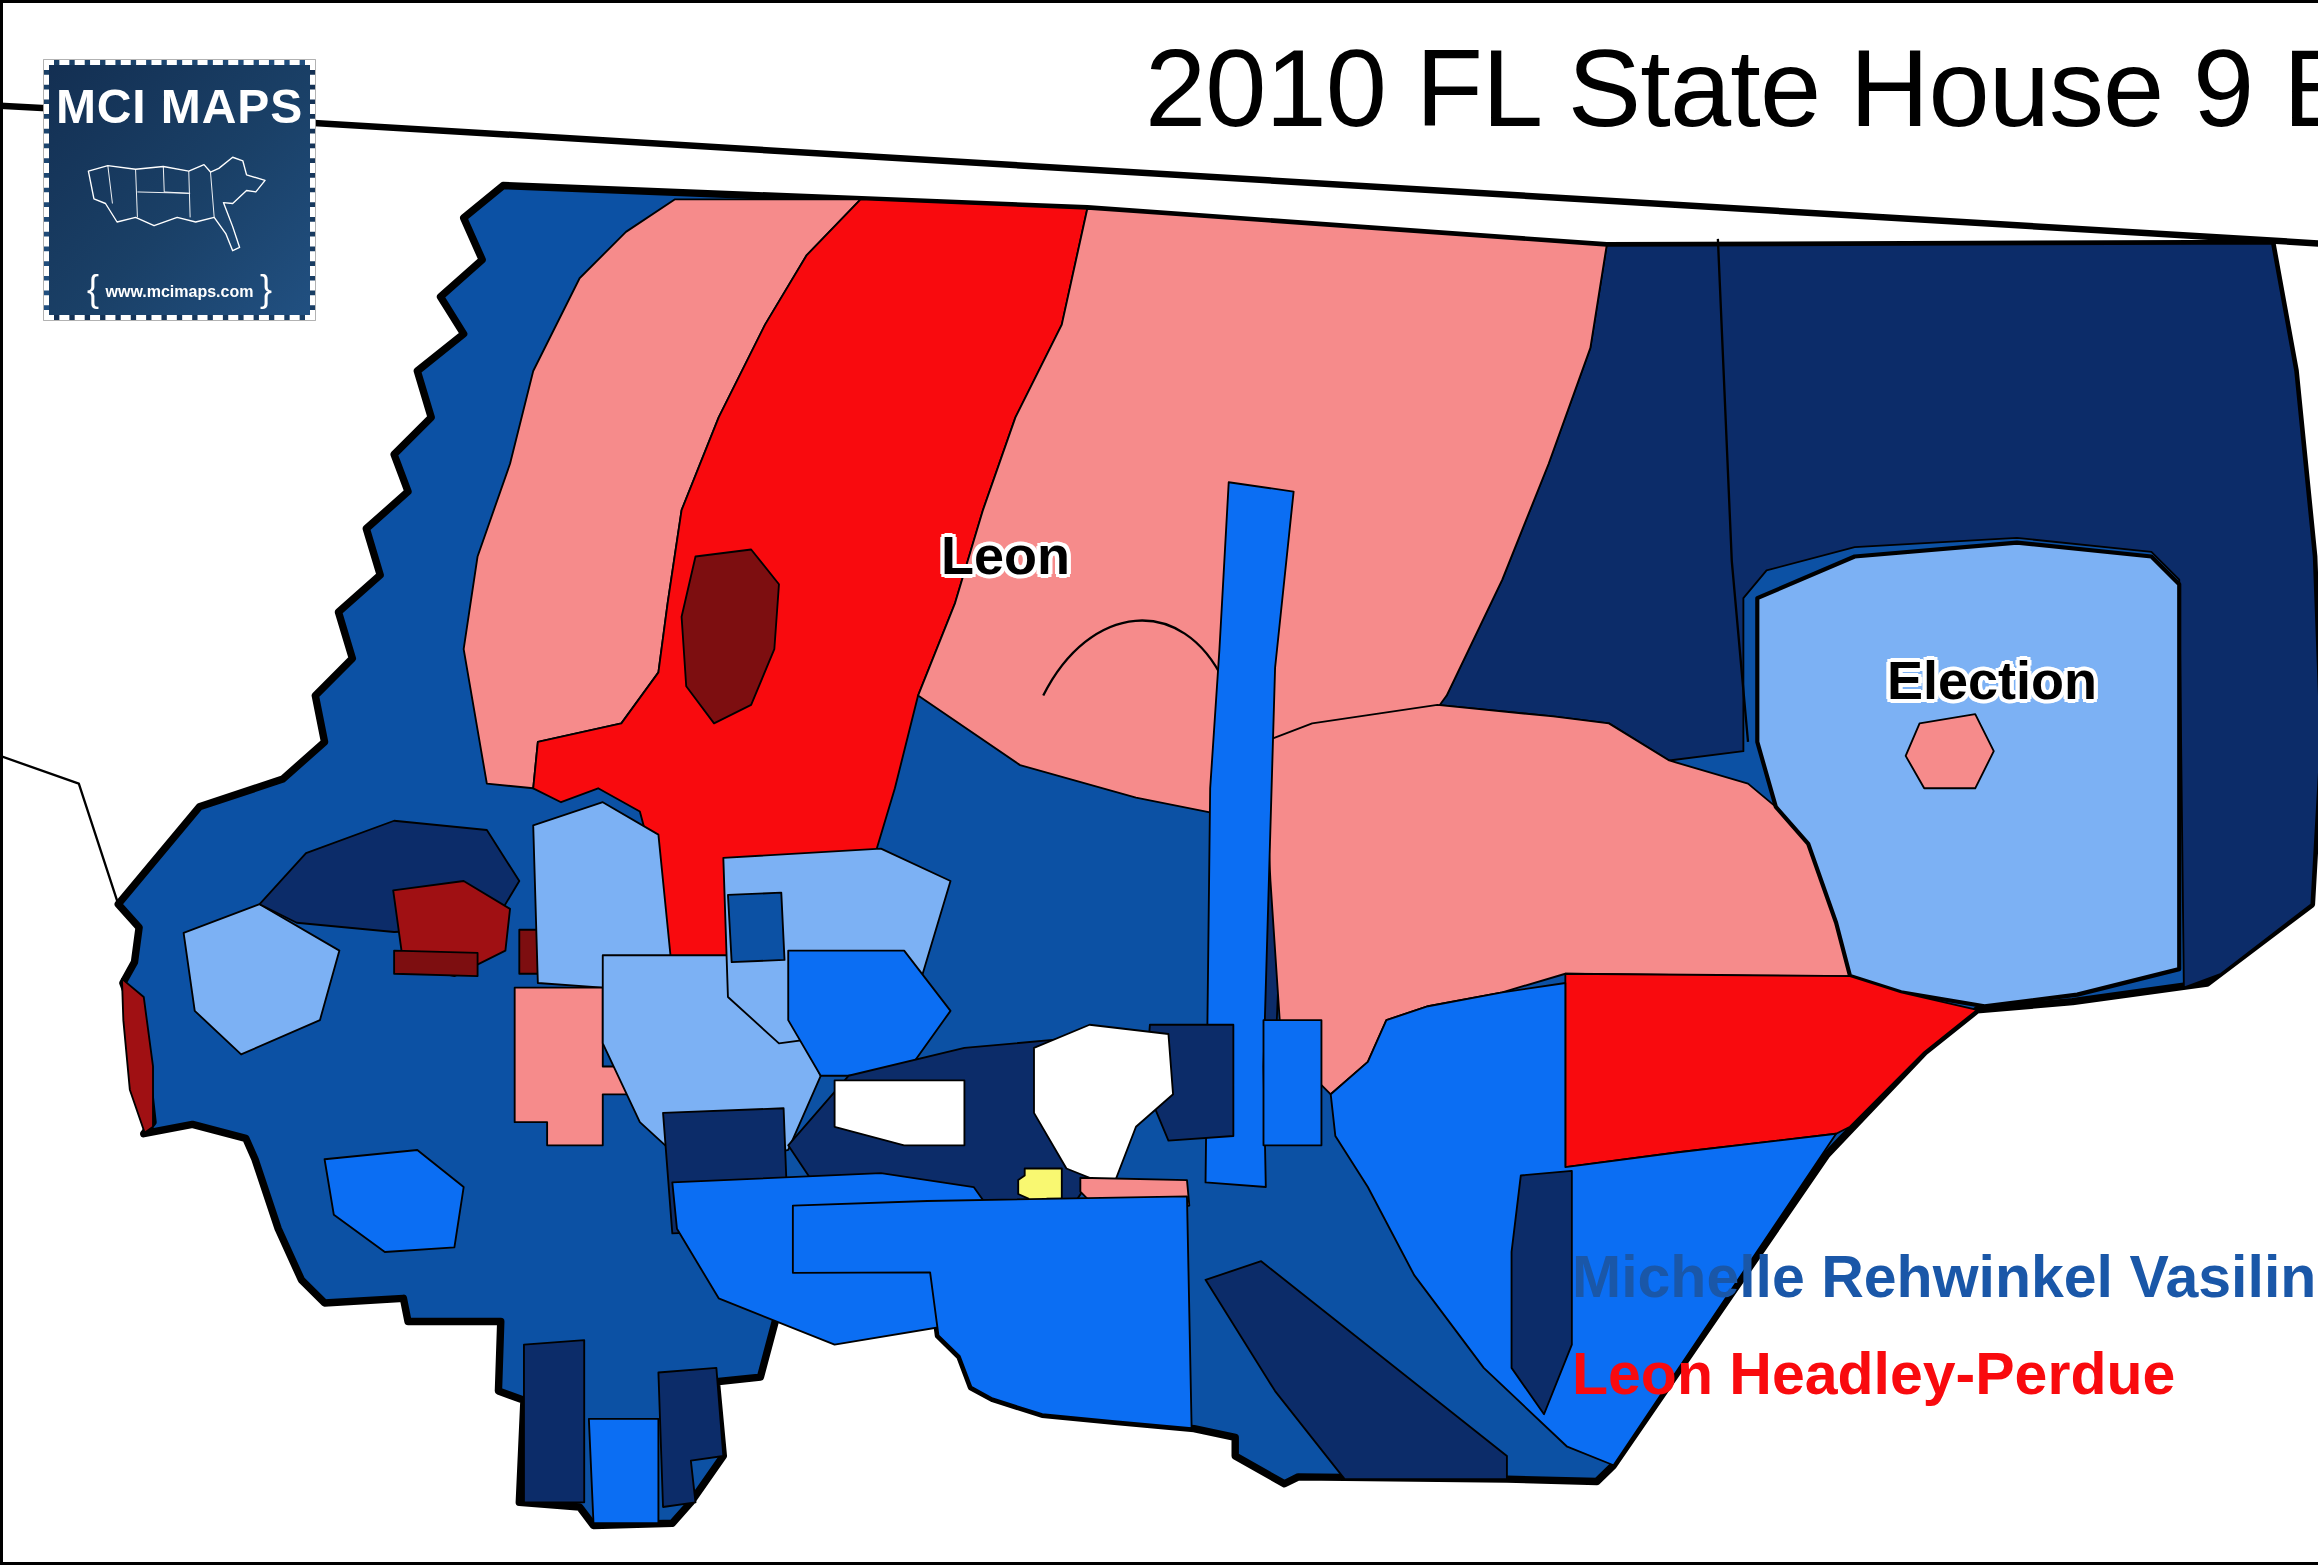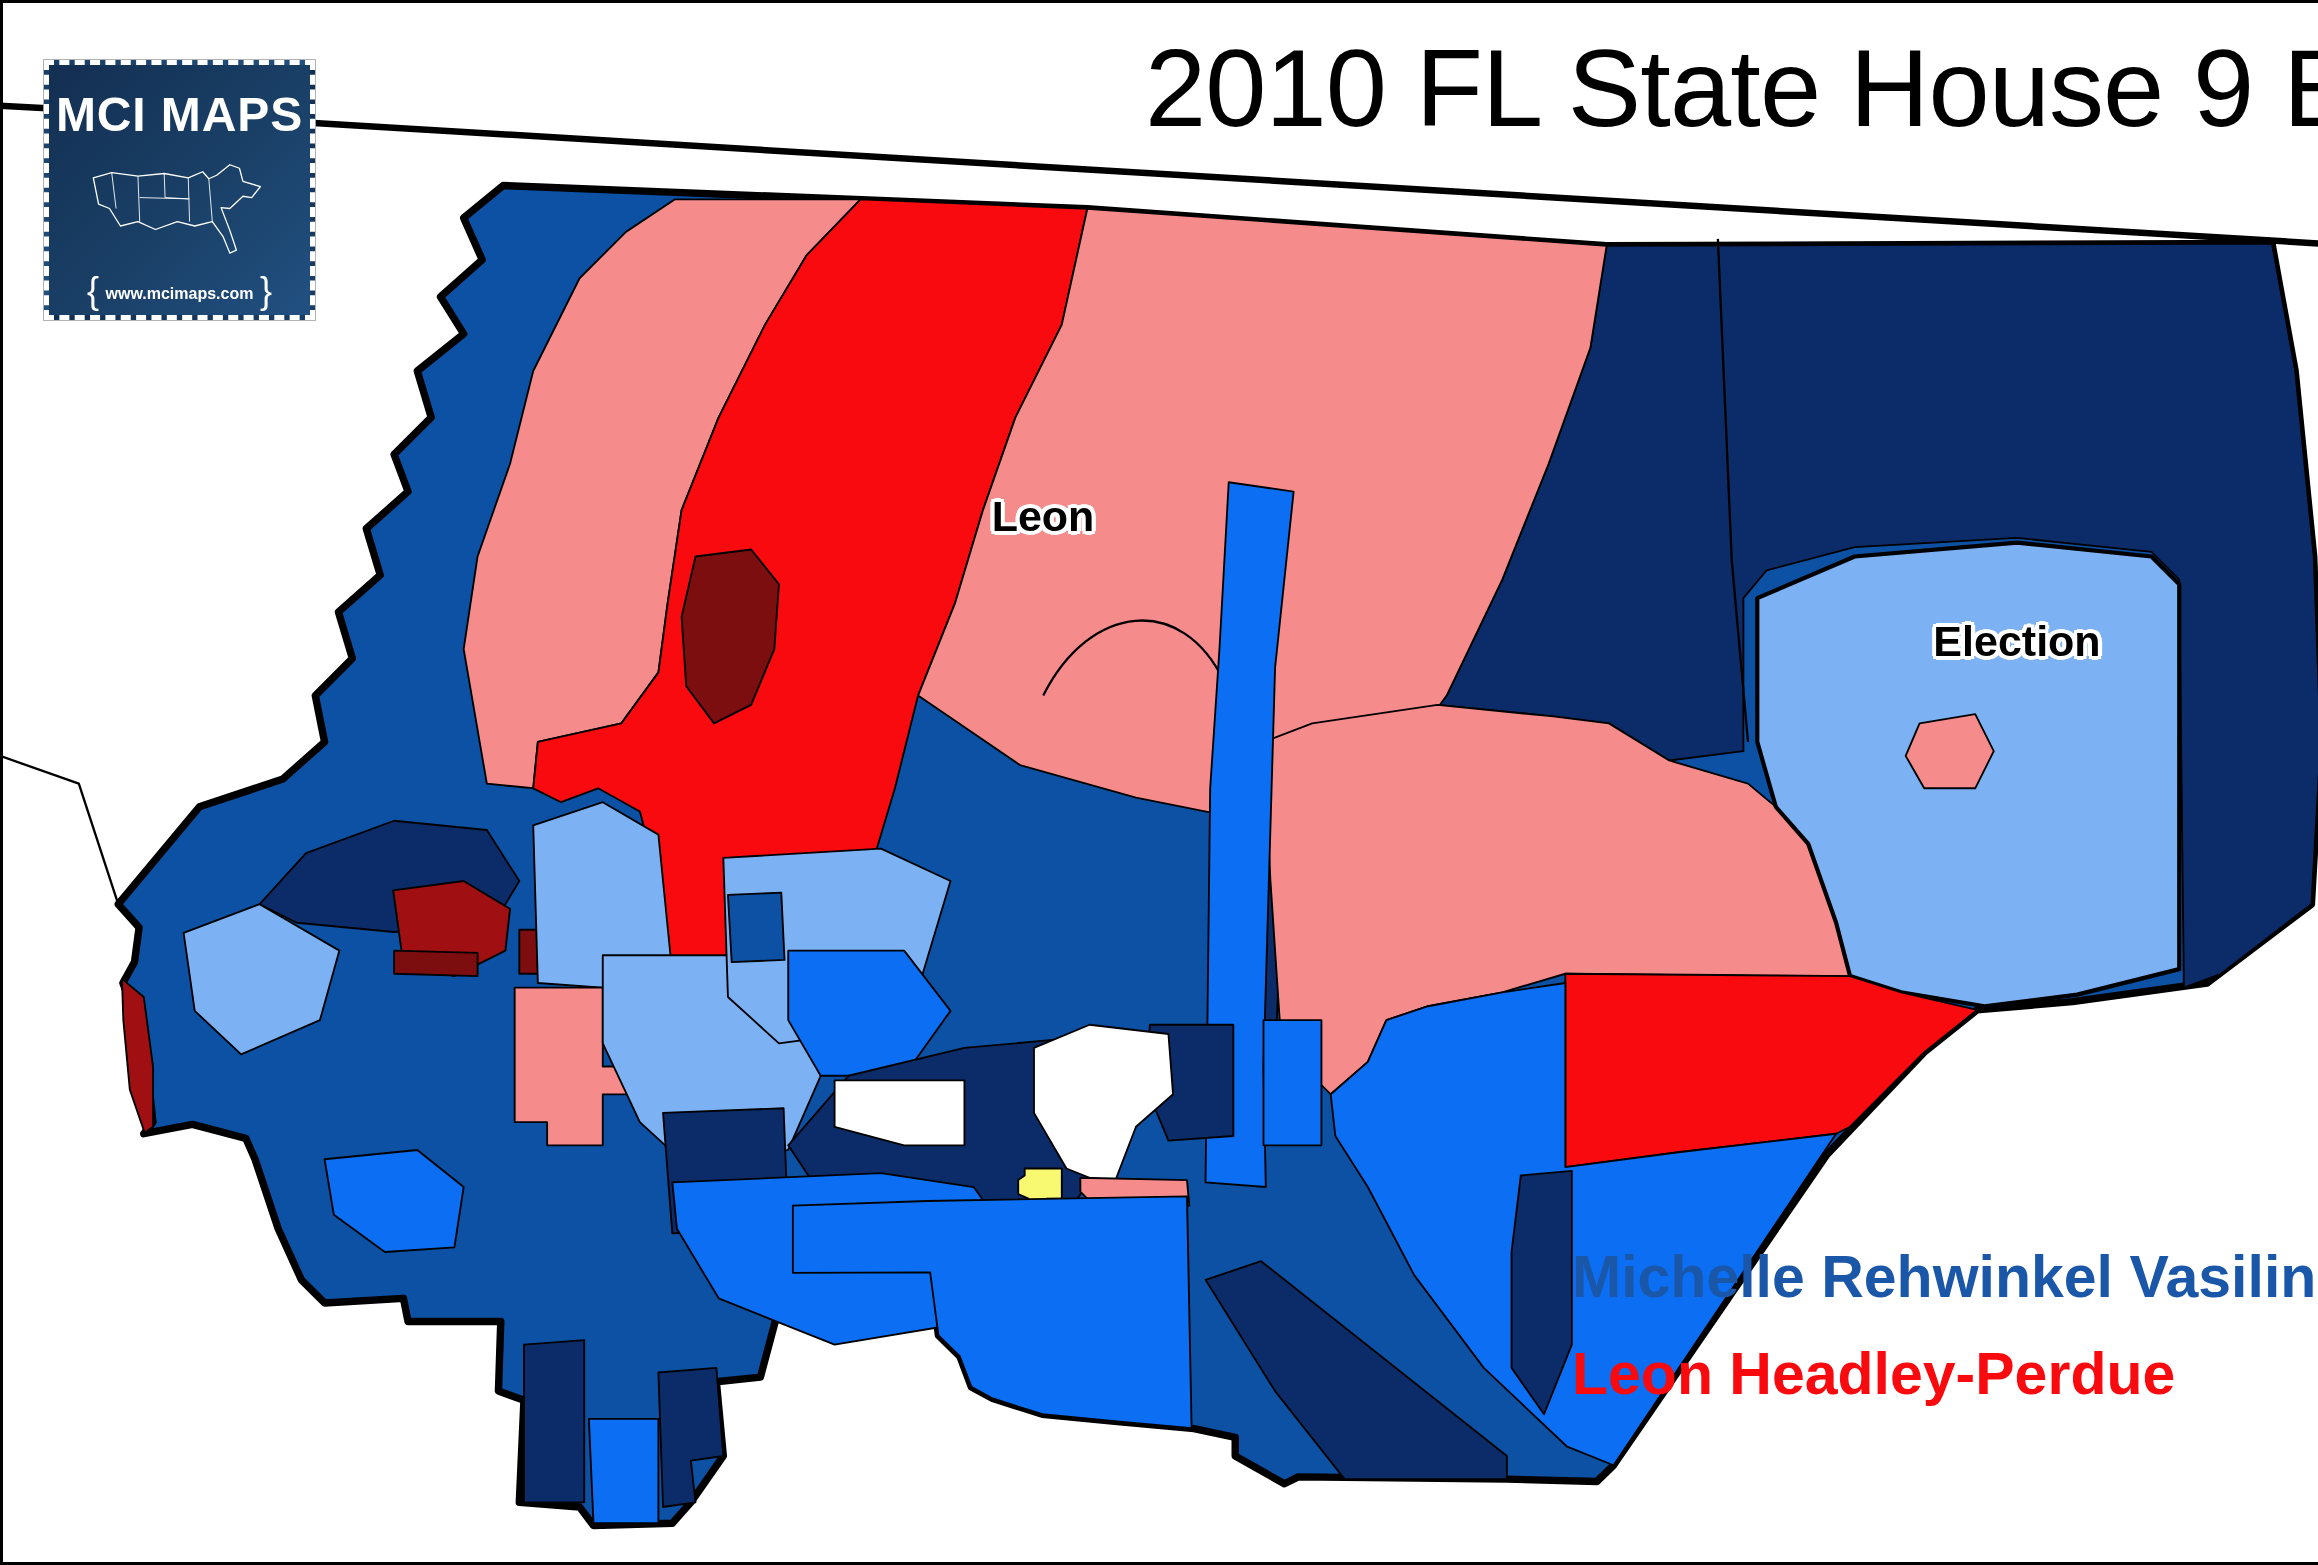--- a/index.html
+++ b/index.html
@@ -9,35 +9,35 @@
   #mapsvg{position:absolute;left:0;top:0;width:2782px;height:1565px;z-index:1;}
   #mapsvg polygon, #mapsvg path{stroke:#000;stroke-width:4;stroke-linejoin:round;}
   .thick{stroke-width:14 !important;fill:none !important;}
   .thin{stroke-width:5 !important;fill:none !important;}
   .outer{stroke-width:16 !important;}
   .wiggly{stroke-width:9 !important;}
 
   .title{position:absolute;left:1048px;top:24px;width:1716px;height:121px;z-index:10;
          font-size:110px;color:#000;white-space:nowrap;text-align:center;letter-spacing:-0.9px;}
 
-  .county-label{position:absolute;z-index:12;font-size:43px;font-weight:700;color:#000;text-align:center;
+  .county-label{position:absolute;z-index:12;font-size:54px;font-weight:700;color:#000;
      text-shadow:-3.2px -3.2px 0 #fff,3.2px -3.2px 0 #fff,-3.2px 3.2px 0 #fff,3.2px 3.2px 0 #fff,
-                 0 -4.2px 0 #fff,0 4.2px 0 #fff,-4.2px 0 0 #fff,4.2px 0 0 #fff;}
+                 0 -4.2px 0 #fff,0 4.2px 0 #fff,-4.2px 0 0 #fff,4.2px 0 0 #fff;margin-top:32px;}
   #leon-label{left:941px;top:492px;width:204px;}
   #jefferson-label{left:1887px;top:617px;width:260px;}
 
   .results{position:absolute;left:1572px;top:1243px;width:1173px;z-index:10;}
   .rrow{display:flex;justify-content:space-between;align-items:baseline;height:74px;
         font-size:59px;font-weight:700;white-space:nowrap;margin-bottom:23px;}
 
   .logo{position:absolute;left:44px;top:60px;width:271px;height:260px;z-index:20;
         background:linear-gradient(135deg,#132f52 0%,#1a4067 55%,#215081 100%);
         border:5.6px dashed #fff;box-sizing:border-box;box-shadow:0 0 0 0.9px #aaa;
         display:flex;flex-direction:column;align-items:center;}
-  .logo-name{color:#fff;font-weight:700;font-size:48px;letter-spacing:0.9px;margin-top:22px;white-space:nowrap;}
+  .logo-name{color:#fff;font-weight:700;font-size:48px;letter-spacing:0.9px;margin-top:14px;white-space:nowrap;}
   .logo-map{margin-top:14px;}
   .logo-url{color:#fff;font-weight:700;font-size:16px;margin-top:12px;display:flex;align-items:center;}
   .logo-url .brace{font-size:36px;font-weight:400;margin:0 6.5px;position:relative;top:-2.8px;}
 </style>
 </head>
 <body>
 
 <div id="stage">
 
   <svg id="mapsvg" viewBox="0 0 6000 3375">

